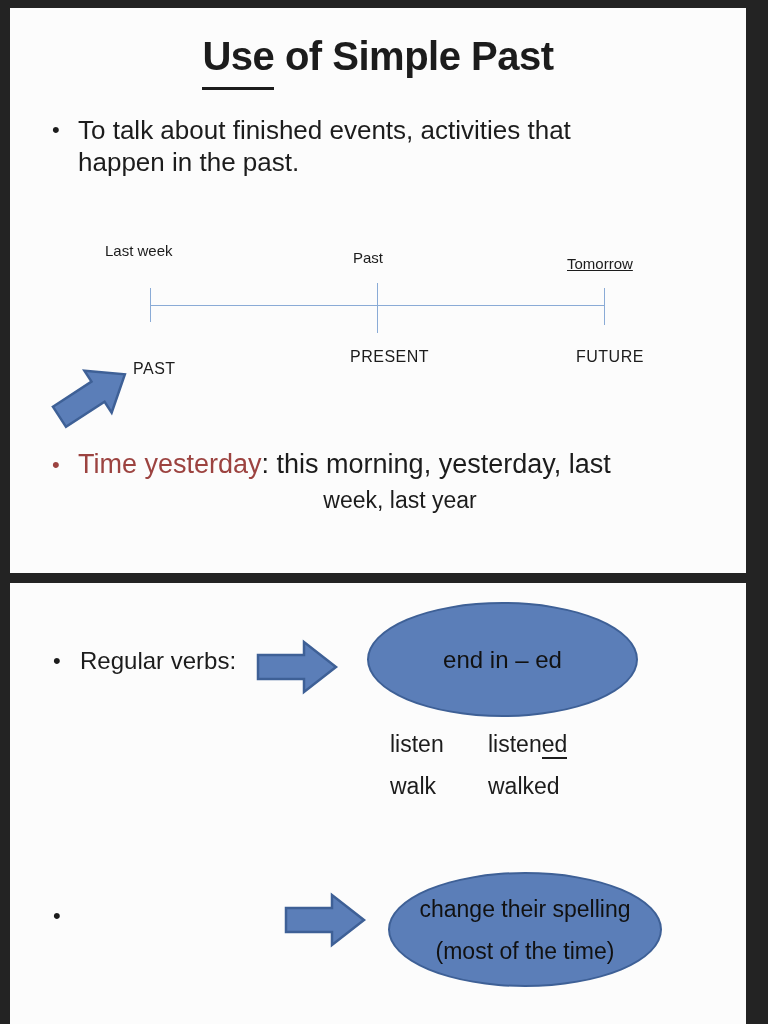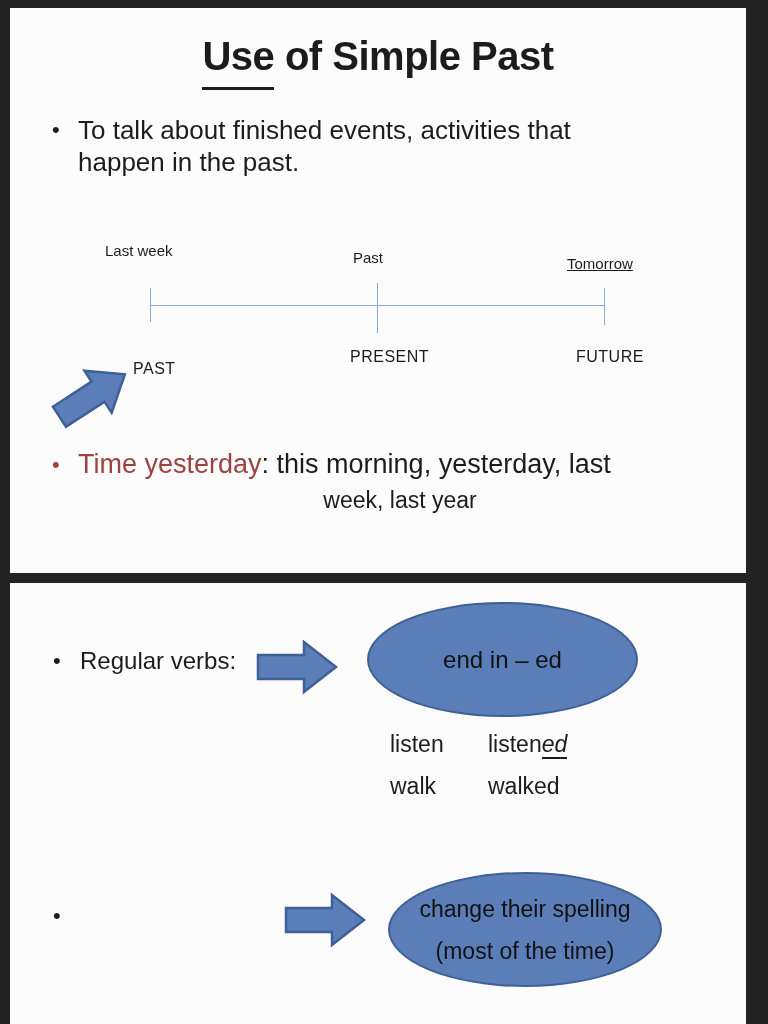--- a/index.html
+++ b/index.html
@@ -86,21 +86,21 @@
     text-align:center;
     color:#111;
   }
   .ellipse-1{left:357px;top:19px;width:271px;height:115px;font-size:24px;}
   .ellipse-2{left:378px;top:289px;width:274px;height:115px;font-size:23px;line-height:42px;}
 
   .ex-row{position:absolute;left:380px;font-size:23px;white-space:nowrap;}
   .ex-1{top:148px;}
   .ex-2{top:190px;}
   .ex-row .base{display:inline-block;min-width:98px;}
-  .ex-row .ed{border-bottom:2px solid var(--text);font-style:italic;}
+  .ex-row .ed{border-bottom:2px solid var(--text);}
 </style>
 </head>
 <body>
 
 <div>
 
   <section class="slide" id="slide1">
 
     <h1 class="title"><span class="u">Use</span><span> of Simple Past</span></h1>
 

